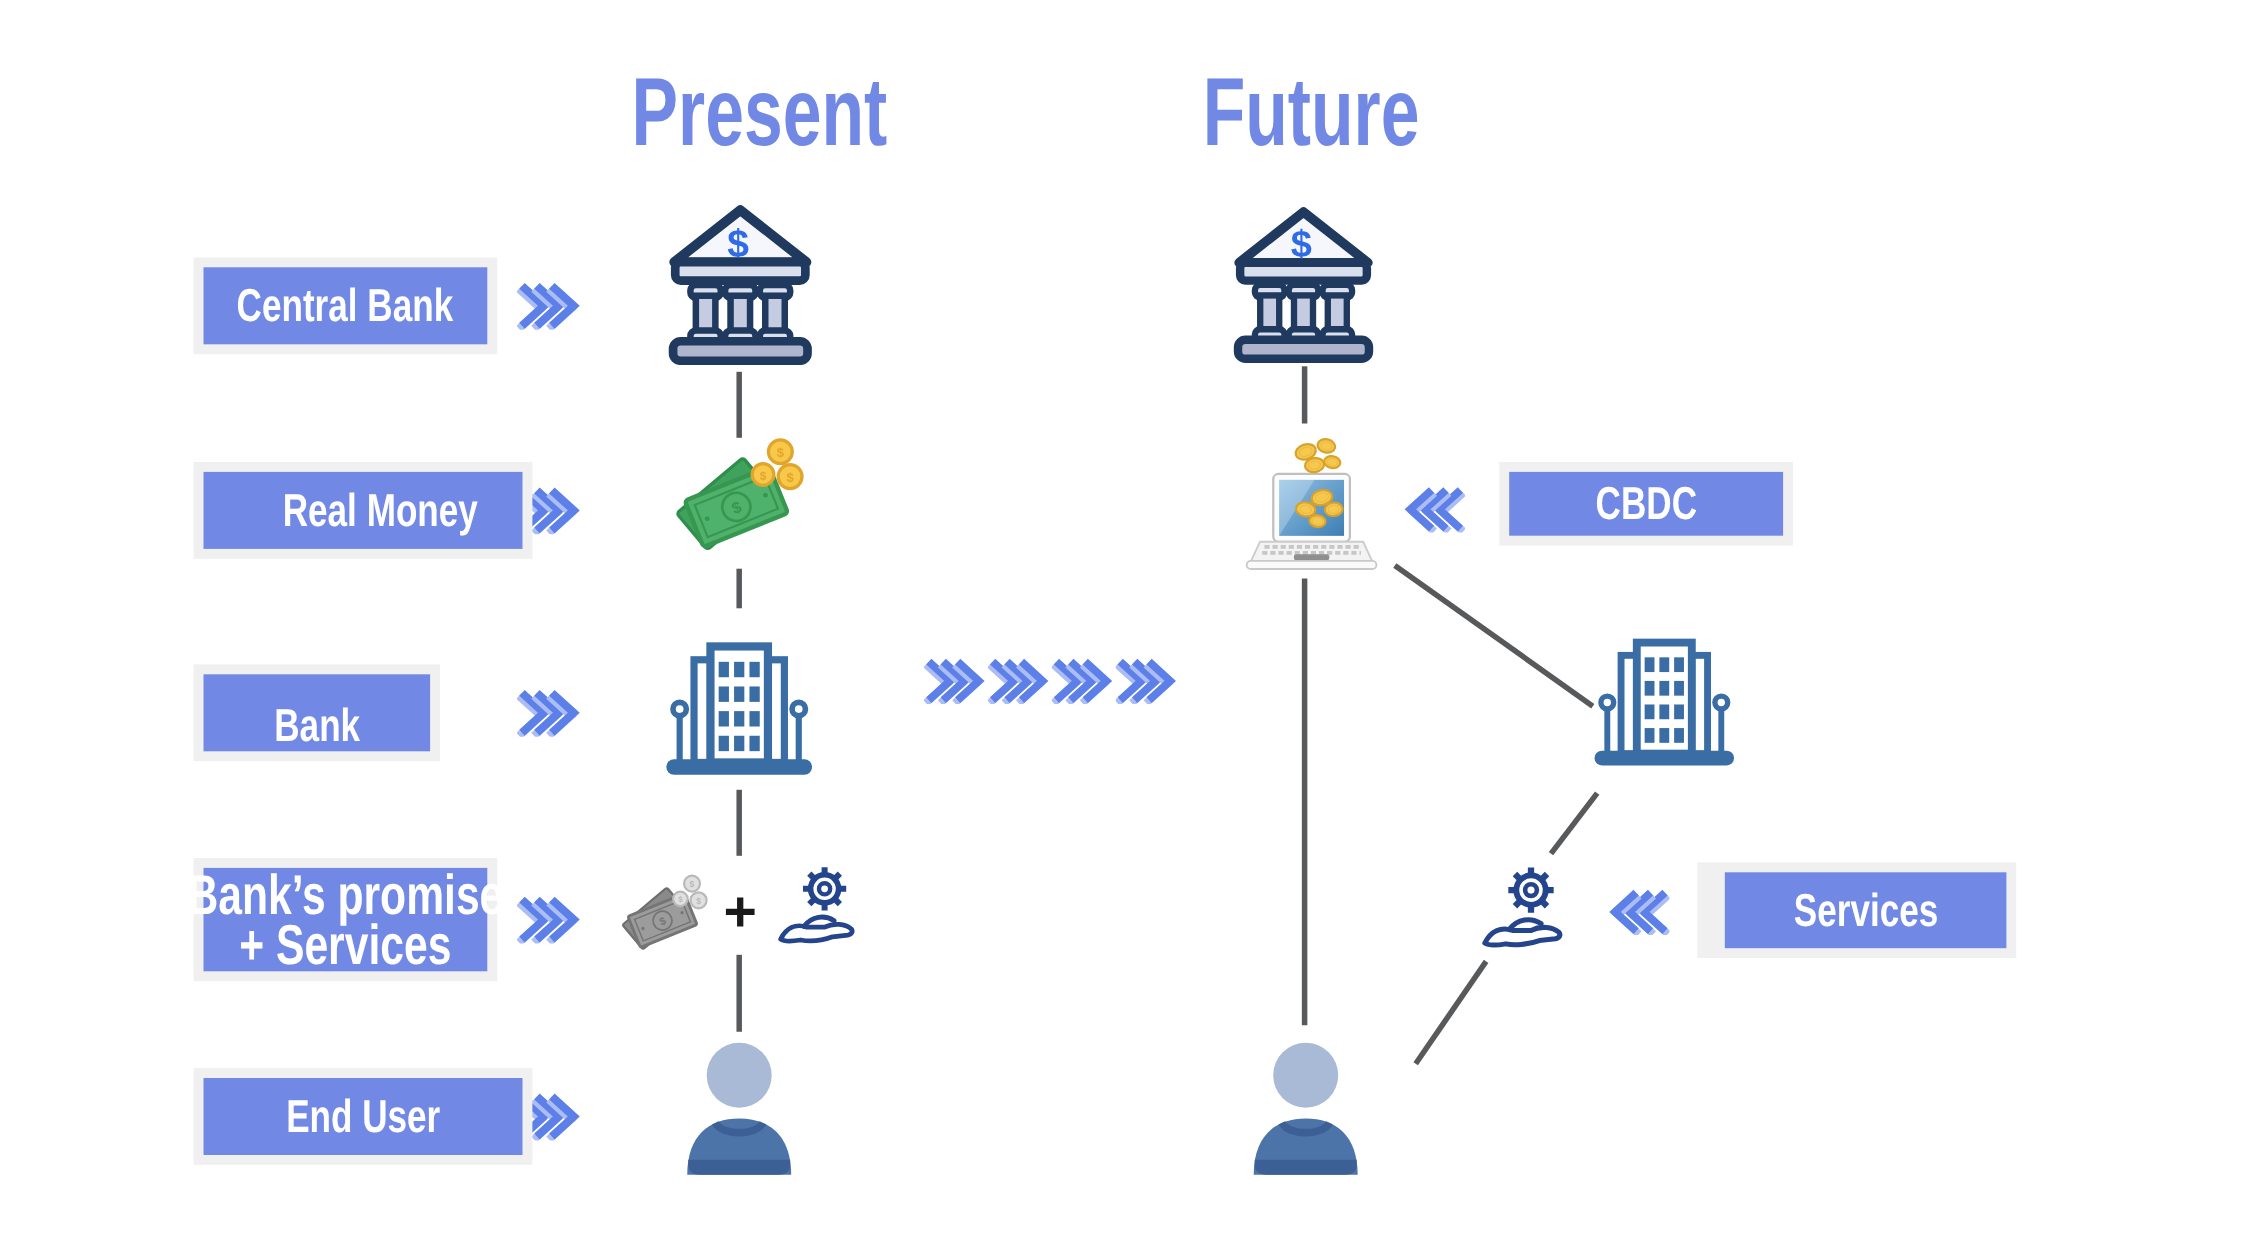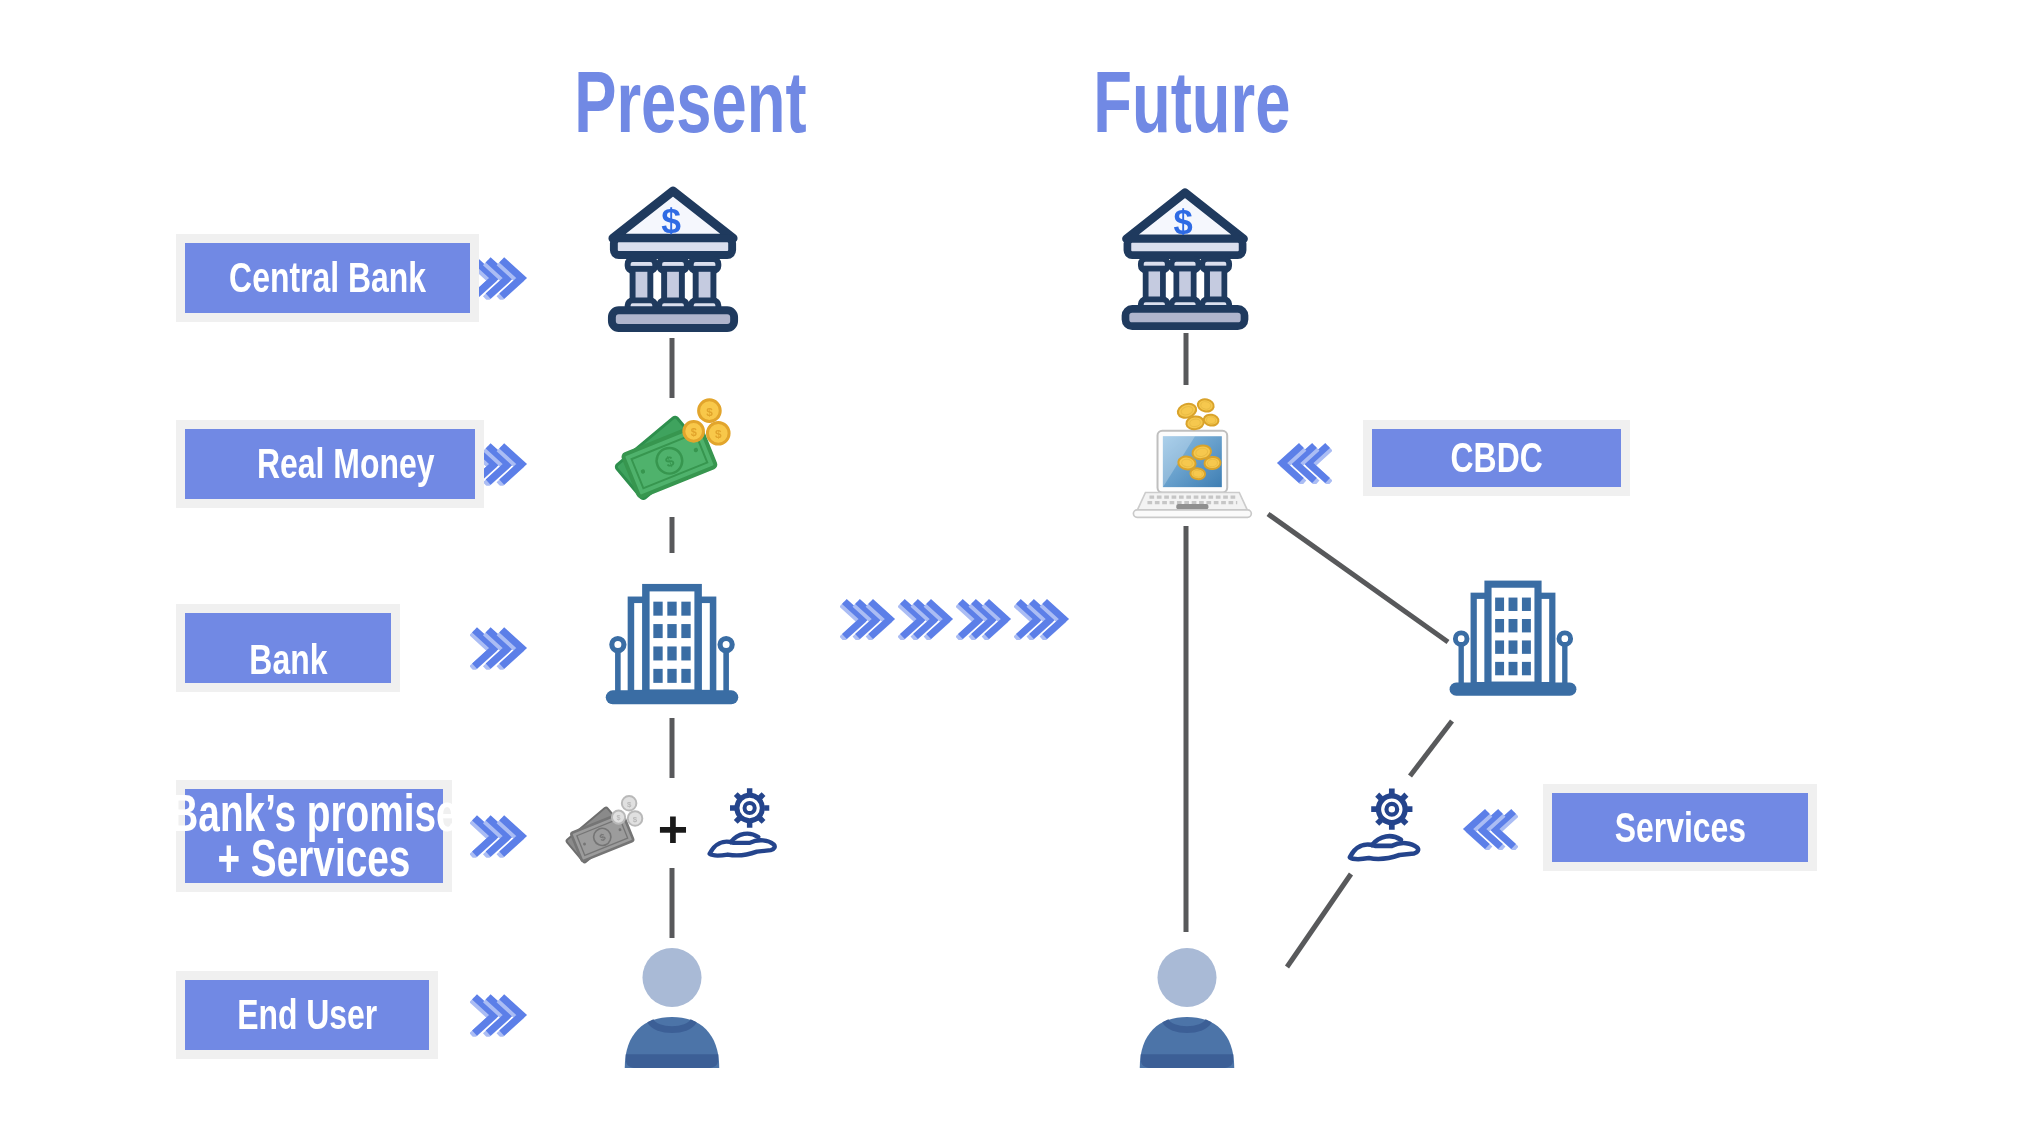--- a/index.html
+++ b/index.html
@@ -204,21 +204,21 @@
   </svg>
 
   <div class="title" style="left:470px;top:56px;width:440px;height:92px;">
     <span class="cond">Present</span>
   </div>
   <div class="title" style="left:972px;top:56px;width:440px;height:92px;">
     <span class="cond">Future</span>
   </div>
 
   <div class="label-card" style="left:176px;top:234px;">
-    <div class="label-box" style="width:285px;height:70px;">
+    <div class="label-box" style="width:258px;height:70px;">
       <span class="cond2">Central Bank</span>
     </div>
   </div>
   <div class="chev" style="left:470px;top:255px;width:58px;height:46px;">
     <svg viewBox="0 0 64 48">
         <use href="#sym-chev3"></use>
       </svg>
   </div>
 
   <div class="label-card" style="left:176px;top:420px;">
@@ -249,21 +249,21 @@
       <span class="cond2">+ Services</span>
     </div>
   </div>
   <div class="chev" style="left:470px;top:813px;width:58px;height:46px;">
     <svg viewBox="0 0 64 48">
         <use href="#sym-chev3"></use>
       </svg>
   </div>
 
   <div class="label-card" style="left:176px;top:971px;">
-    <div class="label-box" style="width:244px;height:70px;">
+    <div class="label-box" style="width:290px;height:70px;">
       <span class="cond2">End User</span>
     </div>
   </div>
   <div class="chev" style="left:470px;top:992px;width:58px;height:46px;">
     <svg viewBox="0 0 64 48">
         <use href="#sym-chev3"></use>
       </svg>
   </div>
 
   <svg class="icon" style="left:604px;top:184px;width:138px;height:148px;" viewBox="0 0 140 150">
@@ -333,18 +333,18 @@
       <span class="cond2">CBDC</span>
     </div>
   </div>
 
   <div class="chev flip" style="left:1462px;top:806px;width:56px;height:46px;">
       <svg viewBox="0 0 64 48">
         <use href="#sym-chev3"></use>
       </svg>
     </div>
   <div class="label-card" style="left:1543px;top:784px;">
-    <div class="label-box" style="width:256px;height:69px;">
+    <div class="label-box" style="width:256px;height:69px;margin-left:16px;">
       <span class="cond2">Services</span>
     </div>
   </div>
 
 </div>
 
 </body></html>

